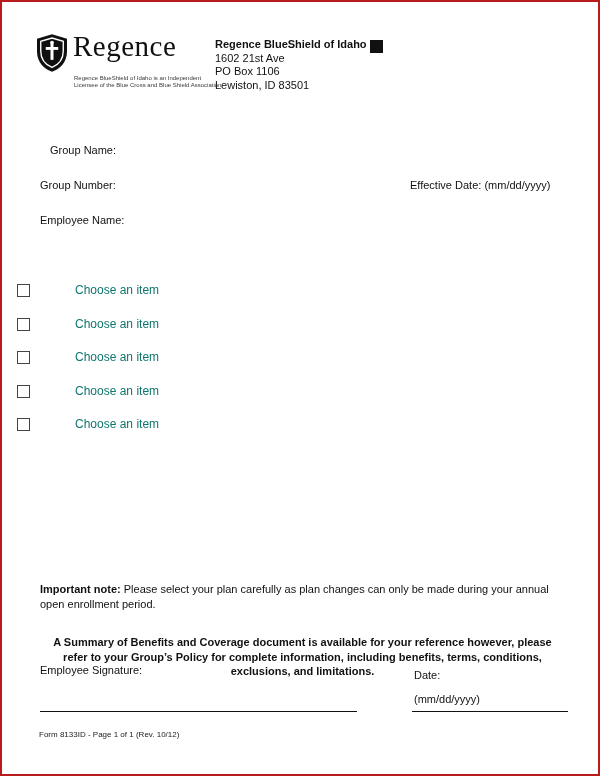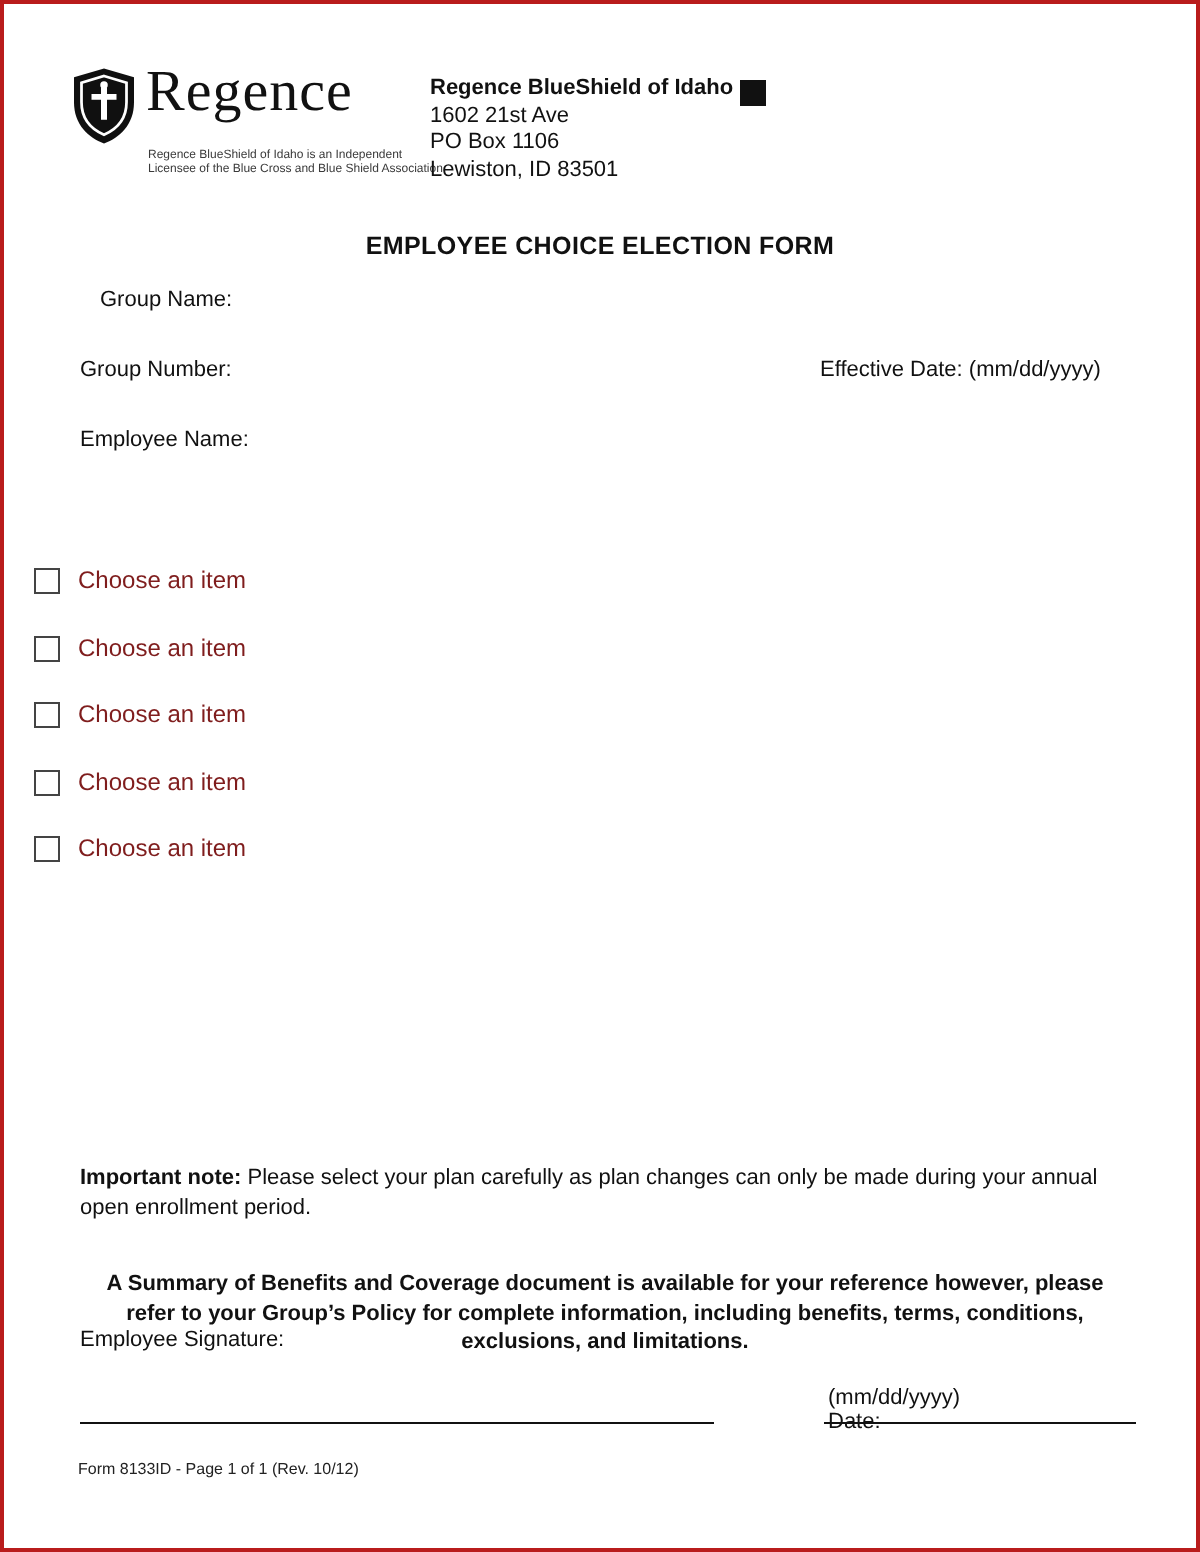--- a/index.html
+++ b/index.html
@@ -58,38 +58,38 @@
   .opt-row {
     position:absolute; left:15px; height:18px;
     display:flex; align-items:center; gap:9px;
   }
   .opt-1 { top:279px; } .opt-2 { top:313px; } .opt-3 { top:346px; }
   .opt-4 { top:380px; } .opt-5 { top:413px; }
   .checkbox {
     width:13px; height:13px; border:1px solid #444; background:#fff;
     flex:0 0 auto;
   }
-  .opt-label { font-size:12px; color:#7f1d1d; }
+  .opt-label { font-size:12px; color:#0f766e;margin-left:36px; }
 
   
   .important {
     position:absolute; left:38px; top:580px; width:526px;
     font-size:11px; line-height:14.5px;
   }
   .important .b { font-weight:bold; }
   .summary {
     position:absolute; left:40px; top:617px; width:521px;
     font-size:11px; line-height:14.5px; font-weight:bold;
     text-align:center;
     margin-top:16px;
   }
 
   
   .sig-label  { left:38px;  top:662px; }
-  .date-label { left:412px; top:667px;margin-top:36px; }
+  .date-label { left:412px; top:667px; }
   .date-fmt   { left:412px; top:691px; }
   .sig-line  { position:absolute; left:38px;  top:709px; width:317px; border-top:1.3px solid #111; }
   .date-line { position:absolute; left:410px; top:709px; width:156px; border-top:1.3px solid #111; }
 
   .footer {
     position:absolute; left:37px; top:728px;
     font-size:8px; color:#222;
   }
 </style>
 </head>
@@ -111,21 +111,20 @@
   </div>
 
   <div class="addr">
     <div class="first">Regence BlueShield of Idaho</div>
     <div>1602 21st Ave</div>
     <div>PO Box 1106</div>
     <div>Lewiston, ID  83501</div>
   </div>
   <div class="black-square"></div>
 
-  <div class="form-title">EMPLOYEE CHOICE ELECTION FORM</div>
 
   <div class="abs lbl group-name">Group Name:</div>
   <div class="abs lbl group-number">Group Number:</div>
   <div class="abs lbl effective">
     <span>Effective Date:</span>
     <span class="fmt">(mm/dd/yyyy)</span>
   </div>
   <div class="abs lbl employee-name">Employee Name:</div>
 
 

